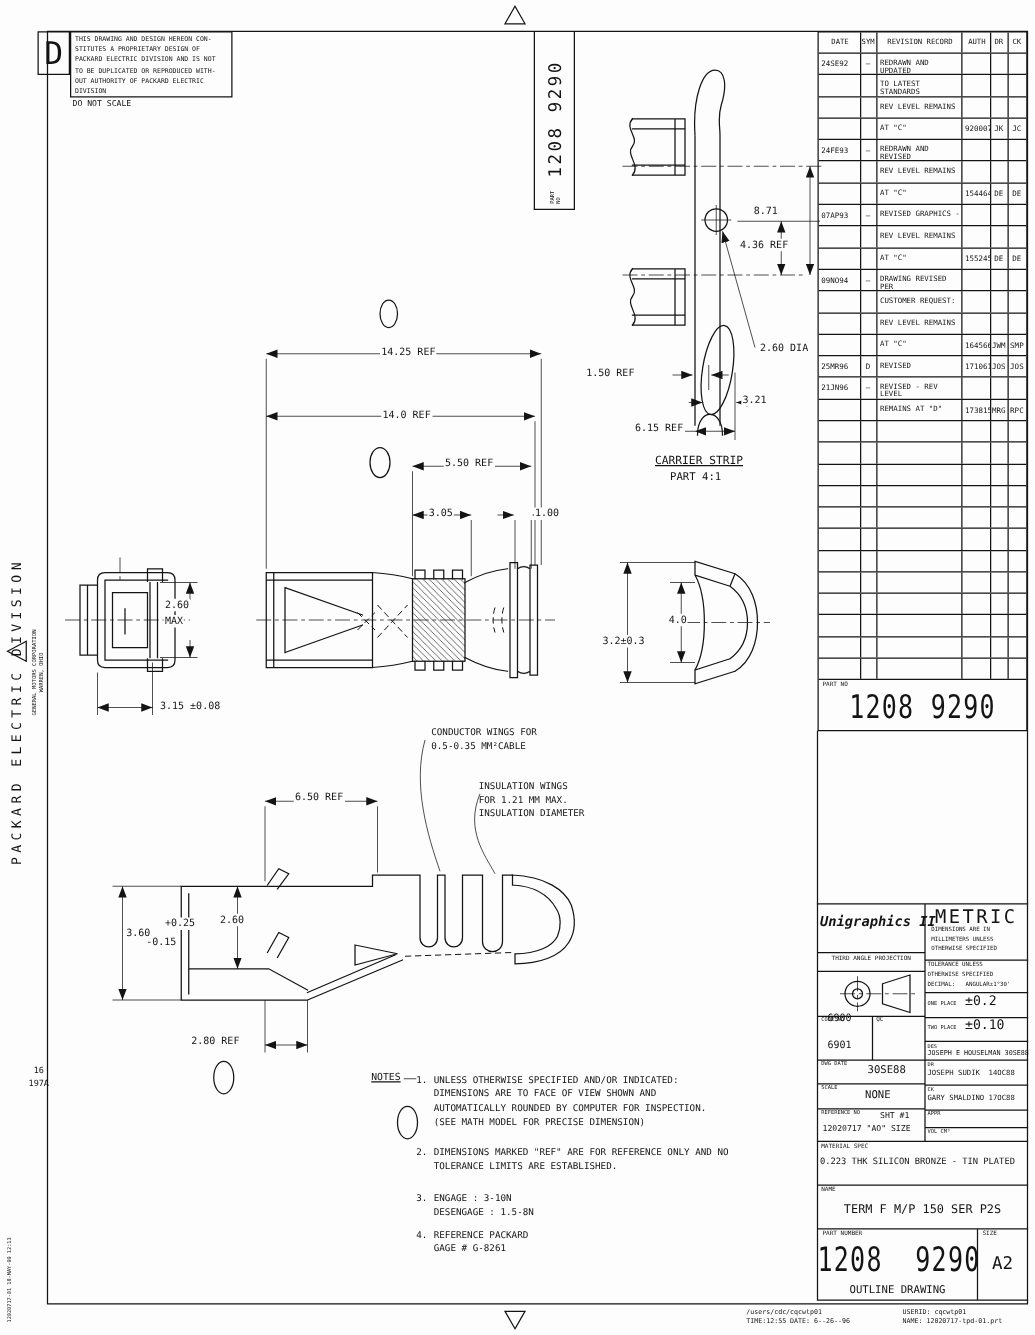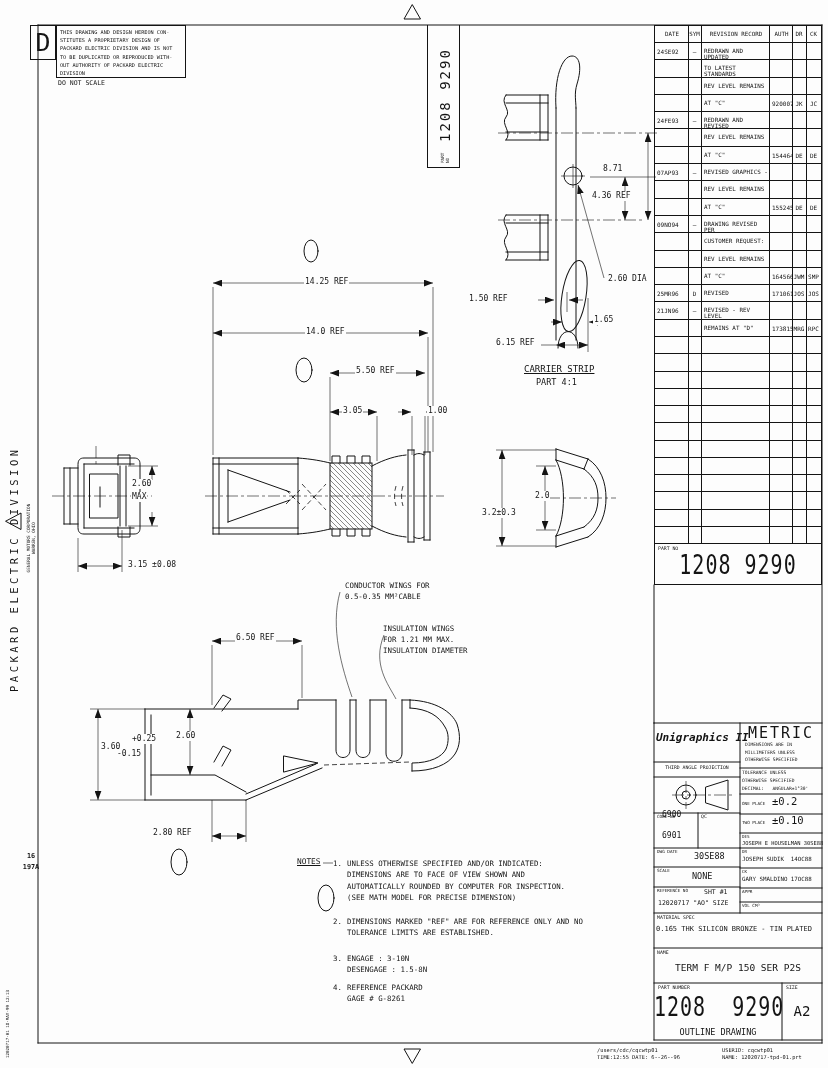--- a/index.html
+++ b/index.html
@@ -27,21 +27,21 @@
   .rev-header .c { font-size:5.8px; text-align:center; padding-top:5px; }
   .c { border-right:1px solid #141414; overflow:hidden; font-size:6px; padding:5px 1px 0 2px; }
   .c-date{width:34px;} .c-sym{width:13px;text-align:center;padding-left:0;} .c-rec{width:68px;font-size:5.9px;} .c-auth{width:23px;} .c-dr{width:14px;text-align:center;padding-left:0;} .c-ck{width:14px;border-right:none;text-align:center;padding-left:0;}
   .rev-partno { position:relative; height:40px; }
   .rev-partno-label { position:absolute; left:3px; top:2px; font-size:4.8px; }
   .rev-partno-value { position:absolute; left:0; top:9px; width:100%; text-align:center; font-size:20px; letter-spacing:1px; transform:scaleY(1.3); }
   .co-rot, .co-sub-rot, .edge-rot { position:absolute; }
   .co-rot  { left:8px;  top:692px; width:312px; transform:rotate(-90deg); transform-origin:0 0; font-size:10.5px; letter-spacing:3.5px; }
   .co-sub-rot { left:26px; top:668px; width:260px; transform:rotate(-90deg); transform-origin:0 0; font-size:4.4px; line-height:5.4px; text-align:center; white-space:pre; }
   .edge-rot { left:5px; top:1058px; width:235px; transform:rotate(-90deg); transform-origin:0 0; font-size:4.2px; }
-  .plate { left:15px; top:851px; width:32px; text-align:center; font-size:6.8px; line-height:11px;font-weight:bold; }
+  .plate { left:15px; top:851px; width:32px; text-align:center; font-size:6.8px; line-height:11px; }
   .note-item { position:absolute; left:333px; display:flex; font-size:7.4px; line-height:11.4px; }
   .note-num { width:14px; }
   .note-lines { white-space:pre; }
   .notes-label { left:297px; top:858px; font-size:7.8px; text-decoration:underline; }
   .callout { font-size:7.4px; line-height:10.8px; }
   .u { text-decoration:underline; }
   .tb { position:absolute; white-space:pre; }
   .logo { left:656px; top:731px; width:82px; text-align:center; font-size:11px; font-weight:bold; font-style:italic; }
   .big-stretch { transform:scaleY(1.35); transform-origin:center; }
   .footer-t { font-size:5.3px; line-height:7px; white-space:pre; }
@@ -432,27 +432,27 @@
 
 <div class="dim" style="left:304px;top:277px">14.25 REF</div>
 <div class="dim" style="left:305px;top:327px">14.0 REF</div>
 <div class="dim" style="left:355px;top:366px">5.50 REF</div>
 <div class="dim" style="left:342px;top:406px">3.05</div>
 <div class="dim" style="left:427px;top:406px">1.00</div>
 <div class="dim" style="left:131px;top:479px">2.60</div>
 <div class="dim" style="left:131px;top:492px">MAX</div>
 <div class="dim" style="left:127px;top:560px">3.15 ±0.08</div>
 <div class="dim" style="left:481px;top:508px">3.2±0.3</div>
-<div class="dim" style="left:534px;top:491px">2.0</div>
+<div class="dim" style="left:534px;top:491px">4.0</div>
 <div class="dim" style="left:602px;top:164px">8.71</div>
 <div class="dim" style="left:591px;top:191px">4.36 REF</div>
 <div class="dim" style="left:607px;top:274px">2.60 DIA</div>
 <div class="dim" style="left:468px;top:294px">1.50 REF</div>
-<div class="dim" style="left:593px;top:315px">1.65</div>
-<div class="dim" style="left:495px;top:338px">6.15 REF</div>
+<div class="dim" style="left:593px;top:315px">3.21</div>
+<div class="dim" style="left:507px;top:338px">6.15 REF</div>
 <div class="t u" style="left:524px;top:364px;font-size:9px">CARRIER STRIP</div>
 <div class="t" style="left:536px;top:378px;font-size:8.5px">PART 4:1</div>
 <div class="dim" style="left:235px;top:633px">6.50 REF</div>
 <div class="dim" style="left:100px;top:742px">3.60</div>
 <div class="dim" style="left:131px;top:734px">+0.25</div>
 <div class="dim" style="left:116px;top:749px">-0.15</div>
 <div class="dim" style="left:175px;top:731px">2.60</div>
 <div class="dim" style="left:152px;top:828px">2.80 REF</div>
 
 <div class="t callout" style="left:345px;top:581px">CONDUCTOR WINGS FOR
@@ -513,21 +513,21 @@
 <div class="tb" style="left:772px;top:814px;font-size:10.5px">±0.10</div>
 <div class="tb" style="left:742px;top:834px;font-size:4.2px">DES</div>
 <div class="tb" style="left:742px;top:840px;font-size:5.4px">JOSEPH E HOUSELMAN 30SE88</div>
 <div class="tb" style="left:742px;top:849px;font-size:4.2px">DR</div>
 <div class="tb" style="left:742px;top:856px;font-size:5.8px">JOSEPH SUDIK  14OC88</div>
 <div class="tb" style="left:742px;top:869px;font-size:4.2px">CK</div>
 <div class="tb" style="left:742px;top:876px;font-size:5.8px">GARY SMALDINO 17OC88</div>
 <div class="tb" style="left:742px;top:889px;font-size:4.3px">APPR</div>
 <div class="tb" style="left:742px;top:903px;font-size:4.3px">VOL CM³</div>
 <div class="tb" style="left:657px;top:915px;font-size:4.8px">MATERIAL SPEC</div>
-<div class="tb" style="left:656px;top:925px;font-size:7px">0.165 THK SILICON BRONZE - TIN PLATED</div>
+<div class="tb" style="left:656px;top:925px;font-size:7px">0.223 THK SILICON BRONZE - TIN PLATED</div>
 <div class="tb" style="left:657px;top:950px;font-size:4.8px">NAME</div>
 <div class="tb" style="left:654px;top:962px;width:168px;text-align:center;font-size:9.5px">TERM F M/P 150 SER P2S</div>
 <div class="tb" style="left:658px;top:985px;font-size:4.8px">PART NUMBER</div>
 <div class="tb big-stretch" style="left:654px;top:995px;width:128px;text-align:center;font-size:20px;letter-spacing:1px">1208  9290</div>
 <div class="tb" style="left:654px;top:1027px;width:128px;text-align:center;font-size:8.5px">OUTLINE DRAWING</div>
 <div class="tb" style="left:786px;top:985px;font-size:4.8px">SIZE</div>
 <div class="tb" style="left:782px;top:1003px;width:40px;text-align:center;font-size:14px">A2</div>
 
 <div class="t footer-t" style="left:597px;top:1047px">/users/cdc/cqcwtp01
 TIME:12:55 DATE: 6--26--96</div>

